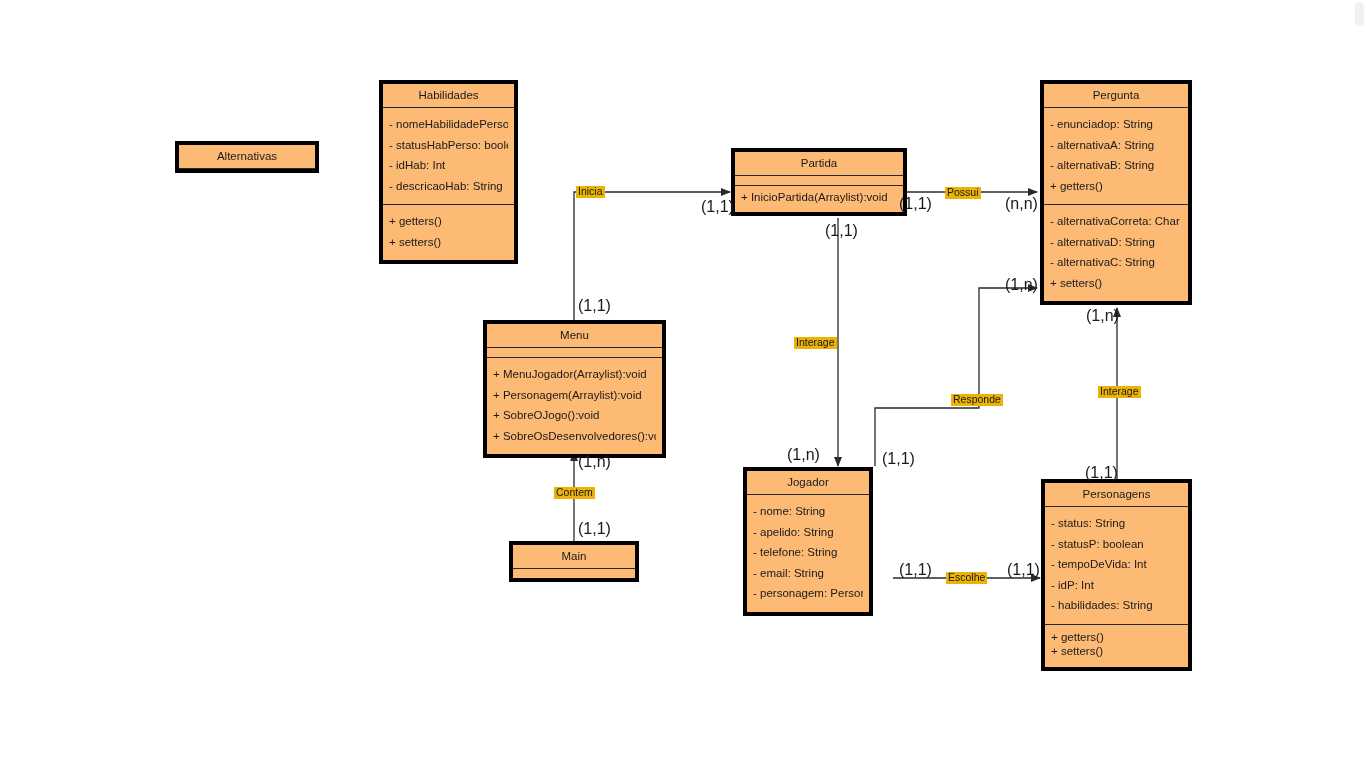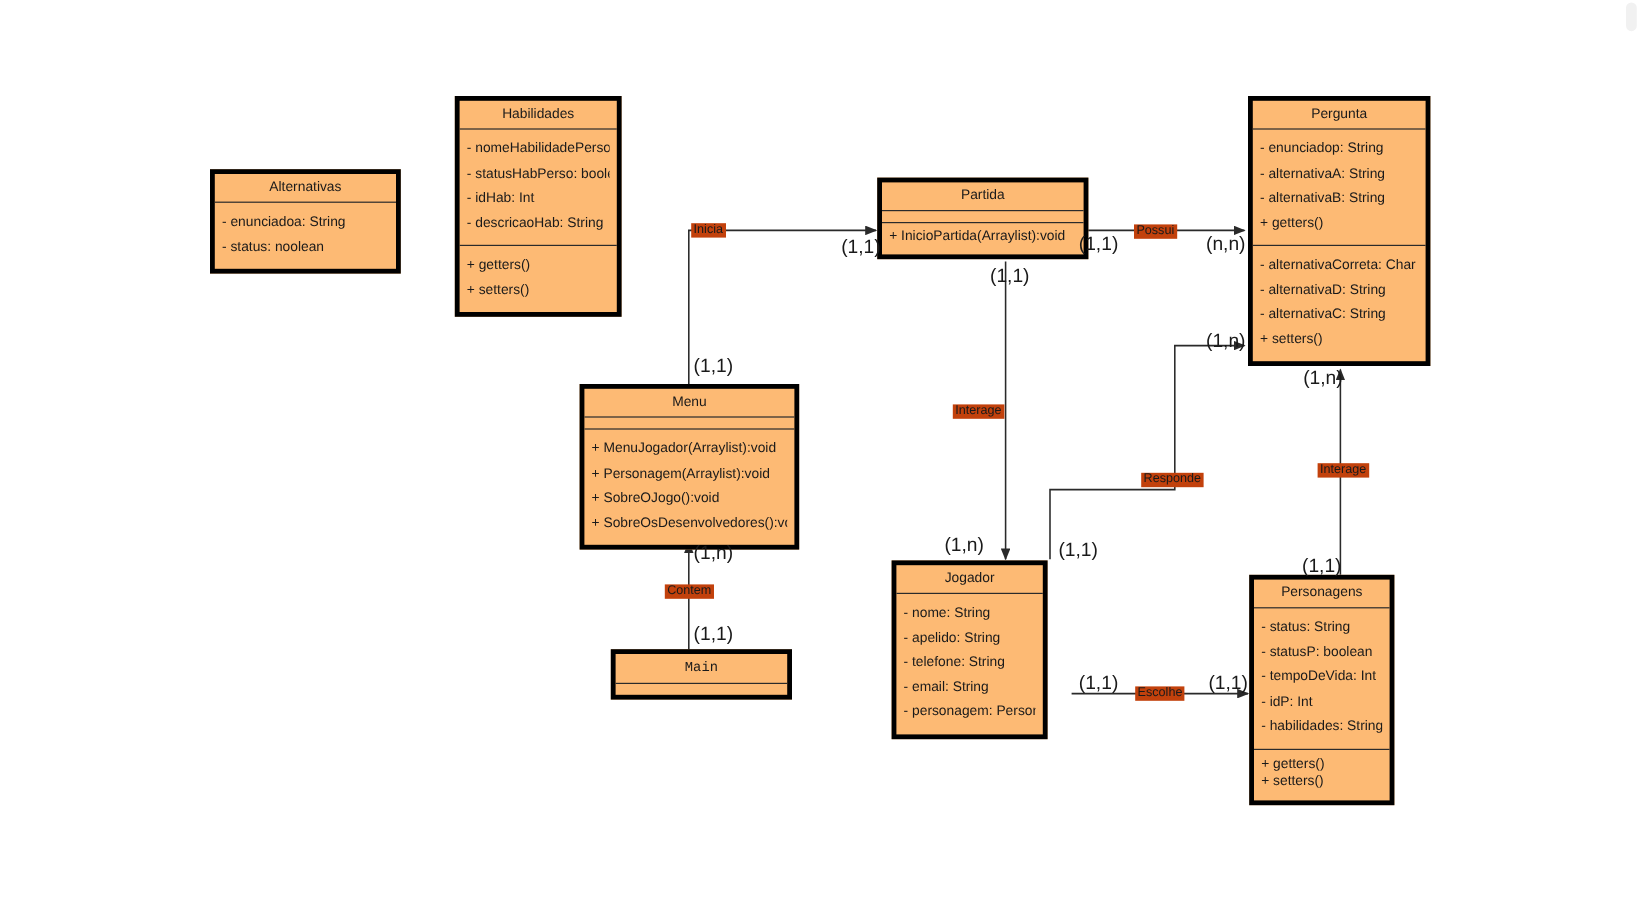--- a/index.html
+++ b/index.html
@@ -72,21 +72,21 @@
   .uml-compartment.empty {
     height: 9px;
     padding: 0;
   }
 
   
   .edge-label {
     position: absolute;
     font-size: 10.5px;
     color: #1a1a1a;
-    background: #c2410c;
+    background: #eab308;
     white-space: nowrap;
     padding: 0 2px;
     line-height: 1.1;
     z-index: 4;
     text-align: center;
   }
   .mult-label {
     position: absolute;
     font-size: 16px;
     color: #1a1a1a;
@@ -136,26 +136,22 @@
 
     <path d="M875,466 L875,408 L979,408 L979,288 L1037,288" fill="none" stroke="#2a2a2a" stroke-width="1.3" marker-end="url(#arrow)"></path>
 
     <path d="M574,542 L574,452" fill="none" stroke="#2a2a2a" stroke-width="1.3" marker-end="url(#arrow)"></path>
 
     <path d="M893,578 L1040,578" fill="none" stroke="#2a2a2a" stroke-width="1.3" marker-end="url(#arrow)"></path>
 
     <path d="M1117,479 L1117,308" fill="none" stroke="#2a2a2a" stroke-width="1.3" marker-end="url(#arrow)"></path>
   </svg>
 
-  <div class="uml-class" style="left:175px; top:141px; width:159px;">
+  <div class="uml-class" style="left:175px; top:141px; width:144px;">
     <div class="uml-title">Alternativas</div>
-    <div class="uml-compartment no-border">
-      <div class="uml-row">- enunciadoa: String</div>
-      <div class="uml-row">- status: noolean</div>
-    </div>
   </div>
 
   <div class="uml-class" style="left:379px; top:80px; width:139px;">
     <div class="uml-title">Habilidades</div>
     <div class="uml-compartment">
       <div class="uml-row">- nomeHabilidadePerso: Stri</div>
       <div class="uml-row">- statusHabPerso: boolean</div>
       <div class="uml-row">- idHab: Int</div>
       <div class="uml-row">- descricaoHab: String</div>
     </div>
@@ -193,37 +189,37 @@
     <div class="uml-title">Menu</div>
     <div class="uml-compartment empty"></div>
     <div class="uml-compartment no-border">
       <div class="uml-row">+ MenuJogador(Arraylist):void</div>
       <div class="uml-row">+ Personagem(Arraylist):void</div>
       <div class="uml-row">+ SobreOJogo():void</div>
       <div class="uml-row">+ SobreOsDesenvolvedores():void</div>
     </div>
   </div>
 
-  <div class="uml-class" style="left:509px; top:541px; width:151px;font-family:Liberation Mono, monospace;">
+  <div class="uml-class" style="left:509px; top:541px; width:130px;">
     <div class="uml-title">Main</div>
     <div class="uml-compartment empty no-border"></div>
   </div>
 
   <div class="uml-class" style="left:743px; top:467px; width:130px;">
     <div class="uml-title">Jogador</div>
     <div class="uml-compartment">
       <div class="uml-row">- nome: String</div>
       <div class="uml-row">- apelido: String</div>
       <div class="uml-row">- telefone: String</div>
       <div class="uml-row">- email: String</div>
       <div class="uml-row">- personagem: Personagem</div>
     </div>
   </div>
 
-  <div class="uml-class" style="left:1041px; top:479px; width:121px;">
+  <div class="uml-class" style="left:1041px; top:479px; width:151px;">
     <div class="uml-title">Personagens</div>
     <div class="uml-compartment">
       <div class="uml-row">- status: String</div>
       <div class="uml-row">- statusP: boolean</div>
       <div class="uml-row">- tempoDeVida: Int</div>
       <div class="uml-row">- idP: Int</div>
       <div class="uml-row">- habilidades: String</div>
     </div>
     <div class="uml-compartment no-border" style="padding:6px 6px 7px 6px;">
       <div class="uml-row tight">+ getters()</div>

